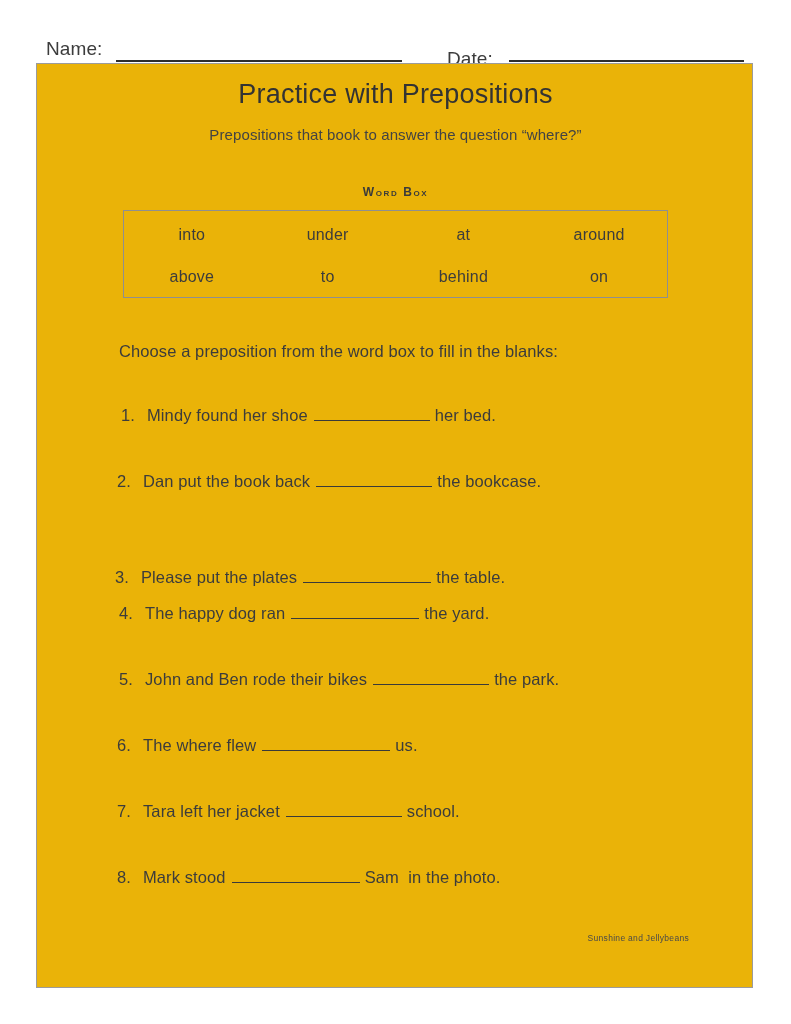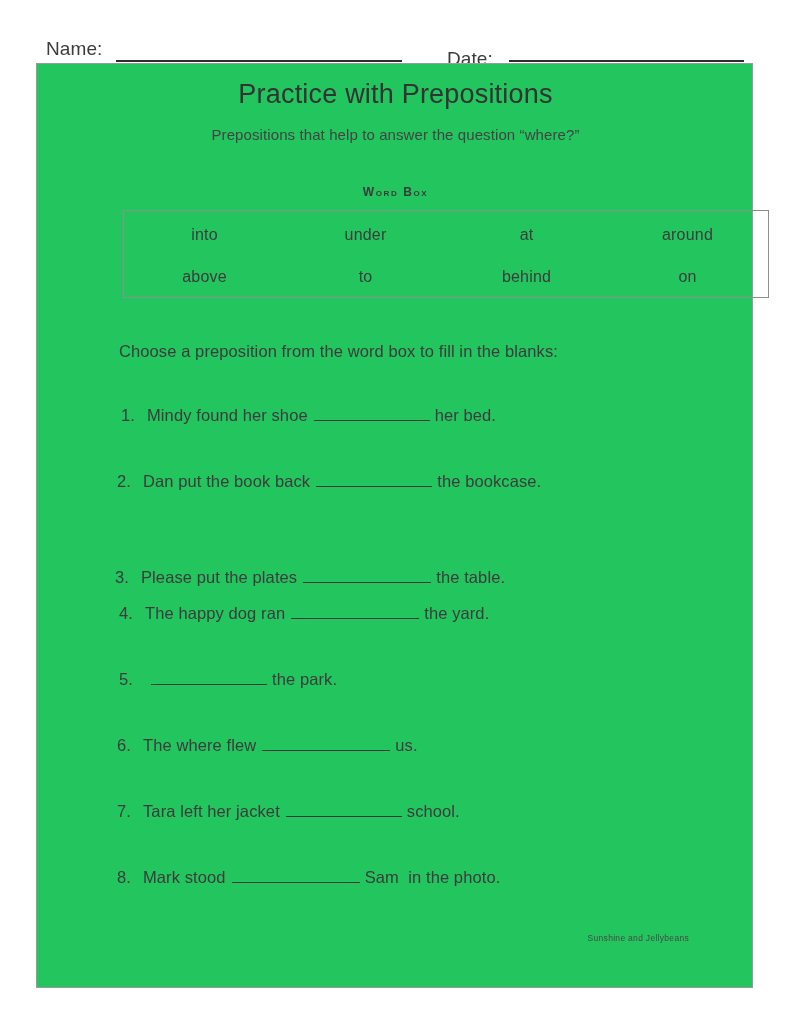--- a/index.html
+++ b/index.html
@@ -53,21 +53,21 @@
 
   
   .sheet {
     position: absolute;
     left: 36px;
     top: 63px;
     width: 717px;
     height: 925px;
     border: 1.5px solid #9b9b9b;
     box-sizing: border-box;
-    background: #22c55e;
+    background: #eab308;
   }
 
   .title {
     position: absolute;
     top: 15px;
     left: 0;
     width: 717px;
     text-align: center;
     font-size: 27px;
     font-weight: 400;
@@ -96,21 +96,21 @@
     font-weight: 700;
     letter-spacing: 1.6px;
     color: #3b3b3b;
     font-variant: small-caps;
     text-transform: none;
   }
   .wordbox {
     position: absolute;
     left: 86px;
     top: 146px;
-    width: 646px;
+    width: 545px;
     height: 88px;
     border: 1.5px solid #8f8f8f;
     box-sizing: border-box;
   }
   .wb-row {
     display: flex;
     height: 44px;
     align-items: center;
   }
   .wb-cell {
@@ -184,21 +184,21 @@
 <div class="header-row">
   <span class="hdr-label name-label">Name:</span>
   <span class="name-rule"></span>
   <span class="hdr-label date-label">Date:</span>
   <span class="date-rule"></span>
 </div>
 
 <div class="sheet">
 
   <div class="title">Practice with Prepositions</div>
-  <div class="subtitle">Prepositions that help to answer the question “where?”</div>
+  <div class="subtitle">Prepositions that book to answer the question “where?”</div>
 
   <div class="wordbox-label">Word Box</div>
 
   <div class="wordbox">
     <div class="wb-row wb-row-1">
       <div class="wb-cell">into</div>
       <div class="wb-cell">under</div>
       <div class="wb-cell">at</div>
       <div class="wb-cell">around</div>
     </div>
@@ -237,20 +237,21 @@
 
     <div class="q-item" style="top: 198px; left: 82px;">
       <span class="q-num">4.</span>
       <span class="q-pre">The happy dog ran</span>
       <span class="q-blank" style="width: 128px;"></span>
       <span class="q-post" style="white-space: pre;">the yard.</span>
     </div>
 
     <div class="q-item" style="top: 264px; left: 82px;">
       <span class="q-num">5.</span>
+      <span class="q-pre">John and Ben rode their bikes</span>
       <span class="q-blank" style="width: 116px;"></span>
       <span class="q-post" style="white-space: pre;">the park.</span>
     </div>
 
     <div class="q-item" style="top: 330px; left: 80px;">
       <span class="q-num">6.</span>
       <span class="q-pre">The where flew</span>
       <span class="q-blank" style="width: 128px;"></span>
       <span class="q-post" style="white-space: pre;">us.</span>
     </div>

